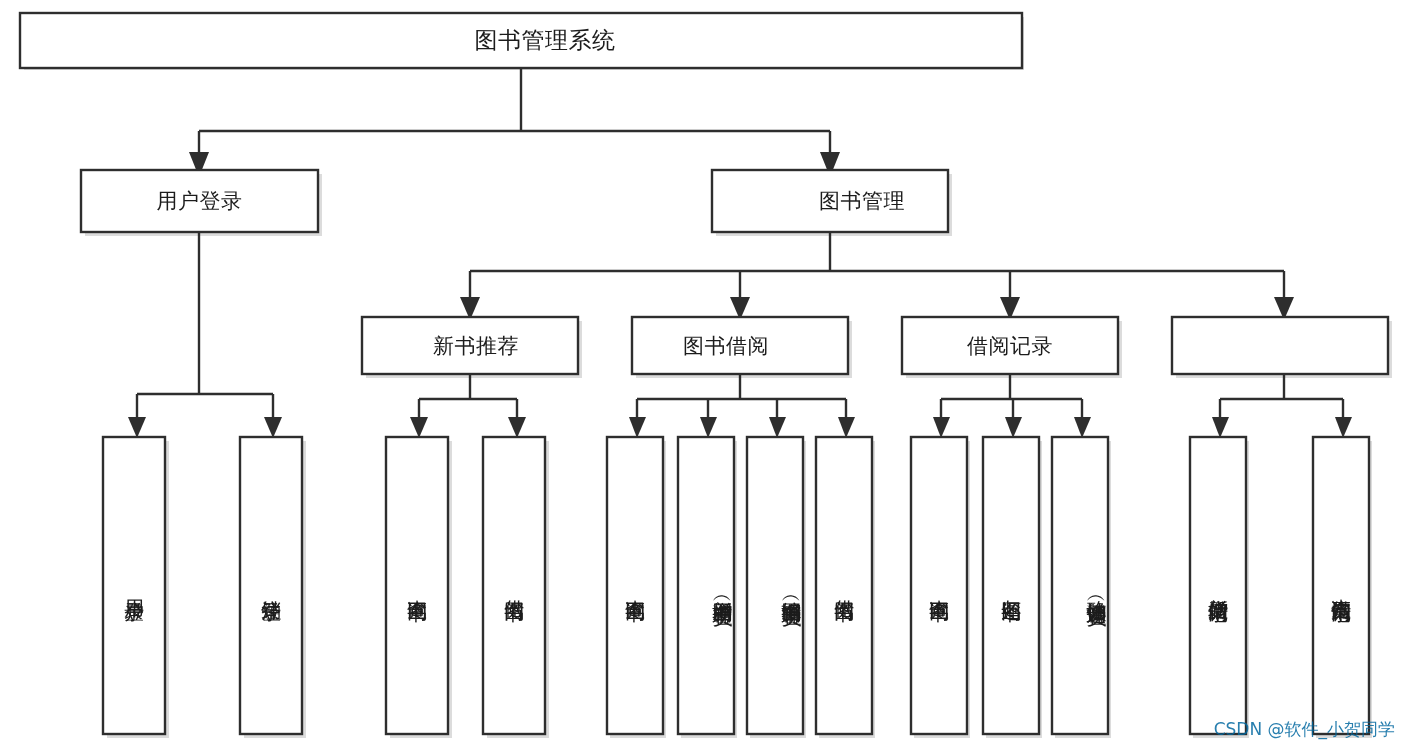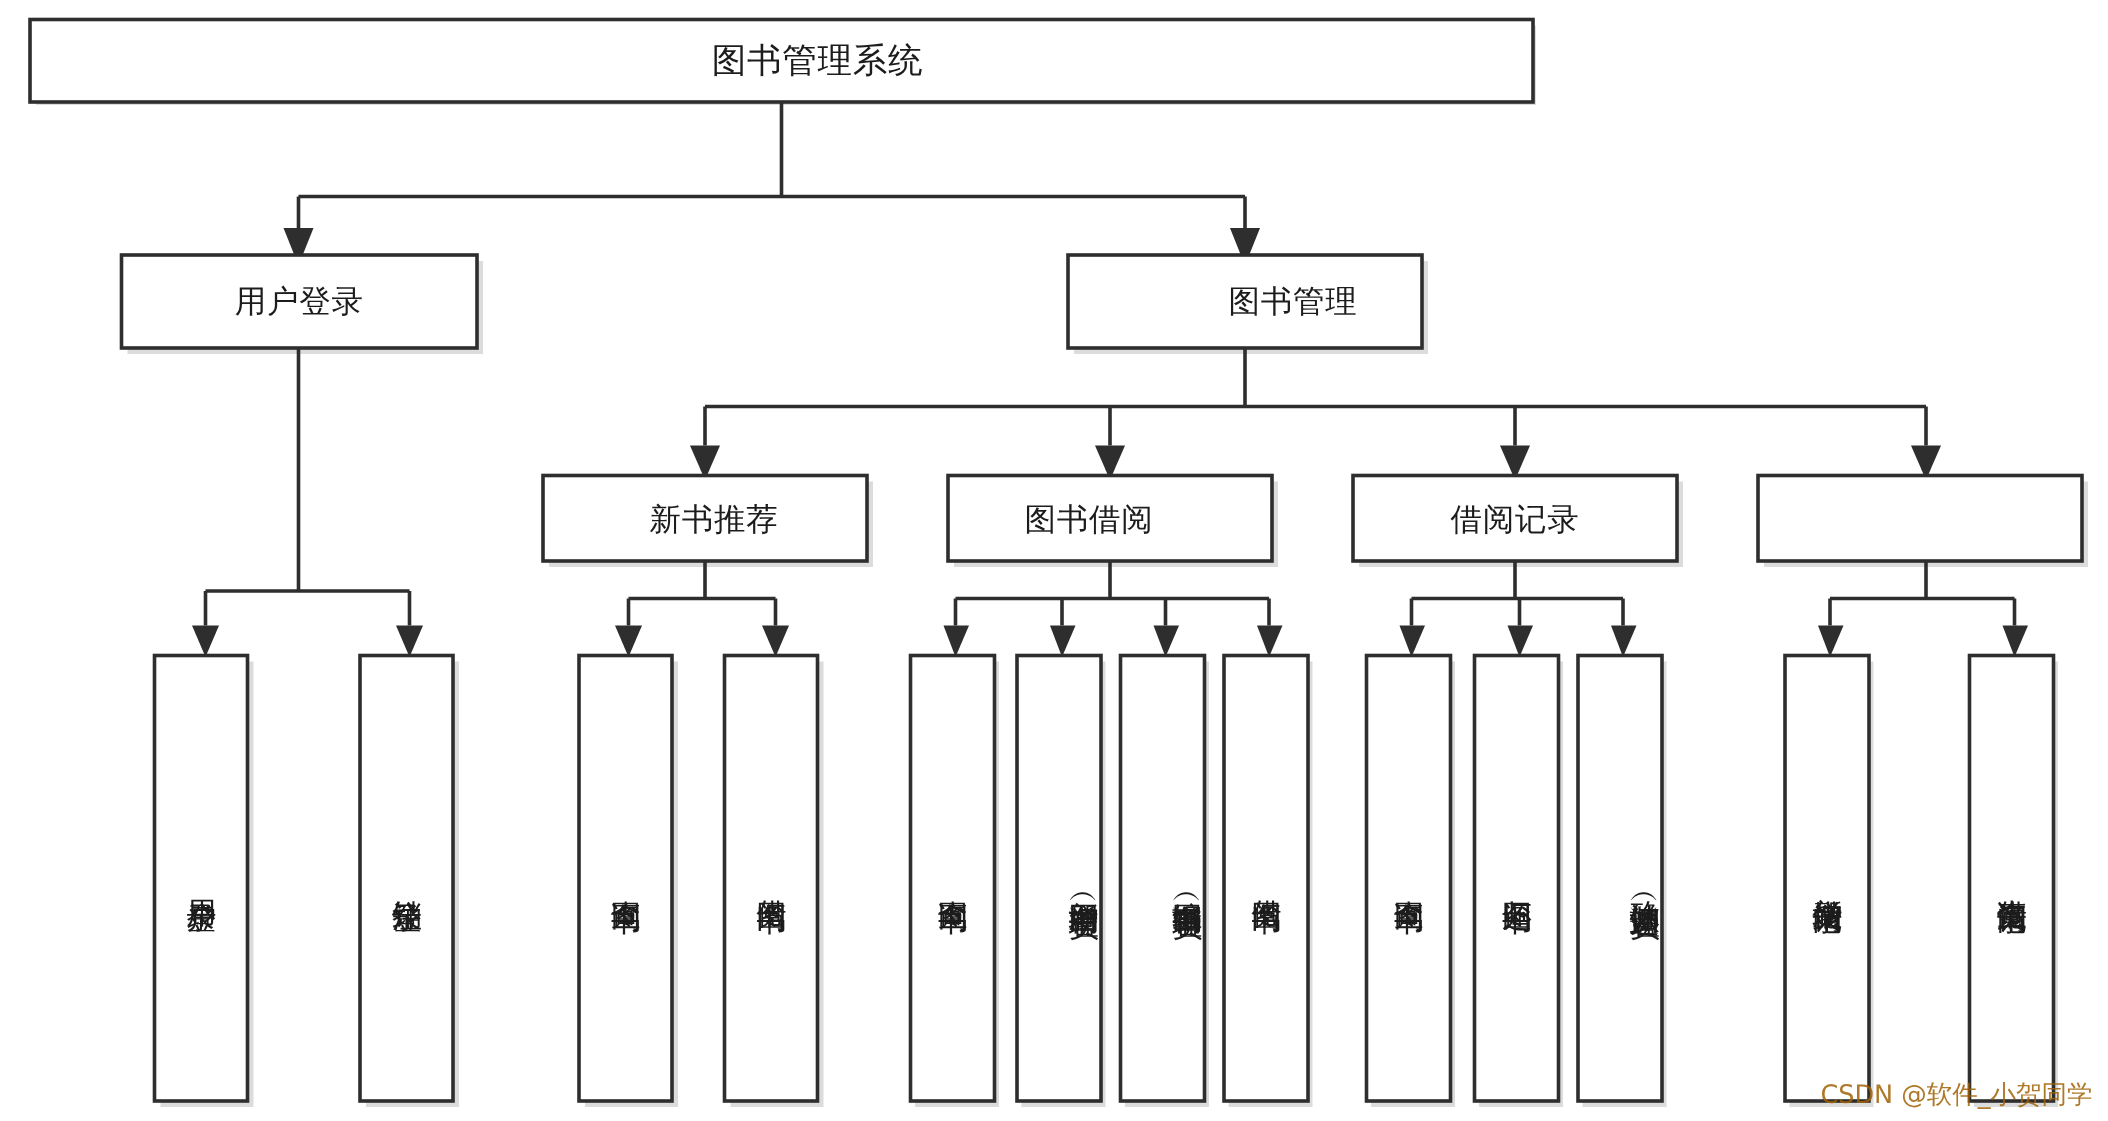--- a/index.html
+++ b/index.html
@@ -65,21 +65,21 @@
     text-orientation: upright;
     line-height: 1.18;
     letter-spacing: 1px;
     pointer-events: none;
   }
   .watermark {
     position: absolute;
     right: 10px;
     bottom: 6px;
     font-size: 17px;
-    color: #a16207;
+    color: #0369a1;
     opacity: 0.85;
     white-space: nowrap;
     font-family: "DejaVu Sans", "Liberation Sans", sans-serif;
   }
 </style>
 </head>
 <body>
 
 <div id="diagram-root">
 

